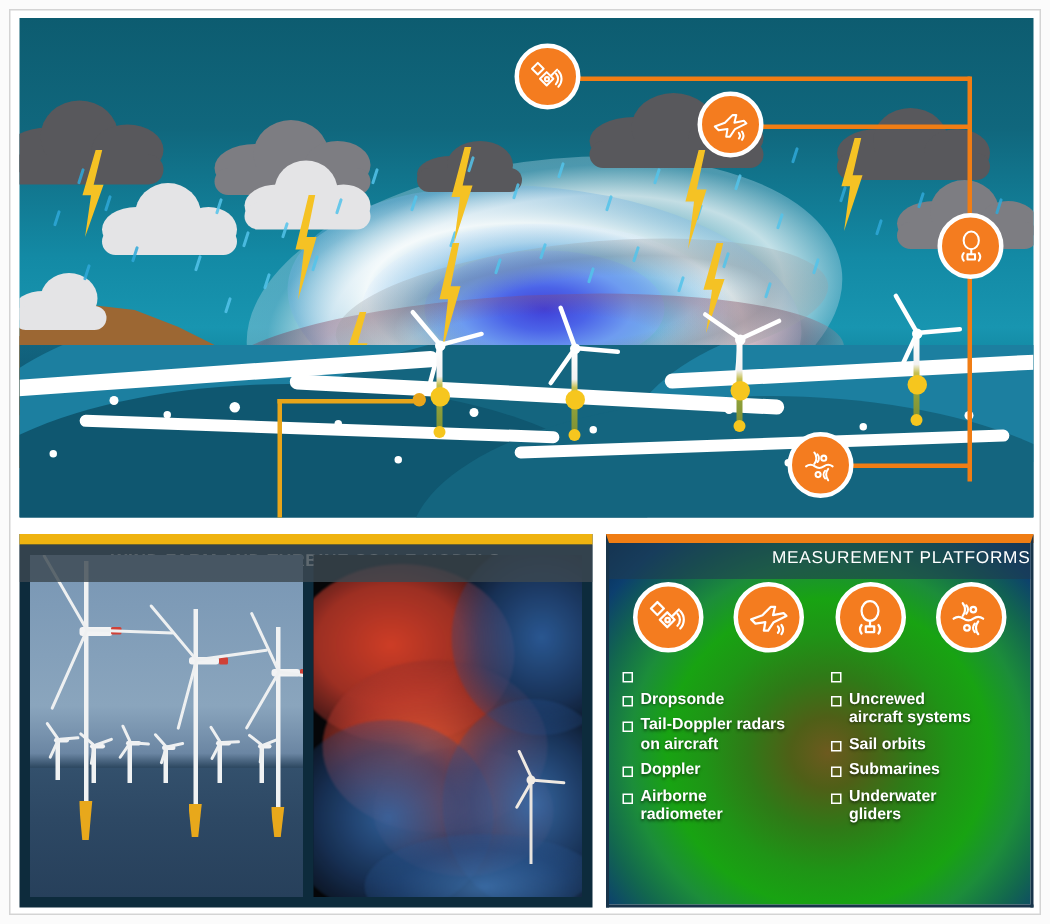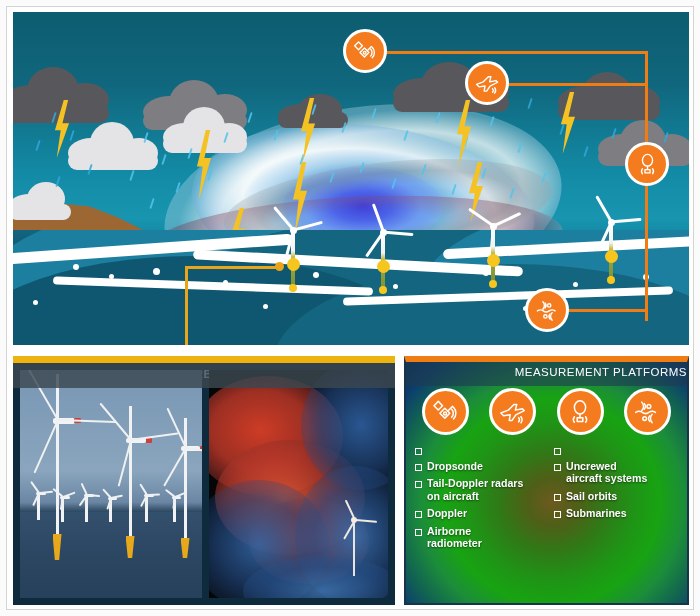--- a/index.html
+++ b/index.html
@@ -535,18 +535,23 @@
 aircraft systems</span>
         </div>
         <div class="mp-li">
           <span class="mp-bullet"></span>
           <span class="mp-txt">Sail orbits</span>
         </div>
         <div class="mp-li">
           <span class="mp-bullet"></span>
           <span class="mp-txt">Submarines</span>
         </div>
+        <div class="mp-li">
+          <span class="mp-bullet"></span>
+          <span class="mp-txt">Underwater
+gliders</span>
+        </div>
       </div>
     </div>
   </div>
 
 </div>
 </div>
 
 </body></html>

